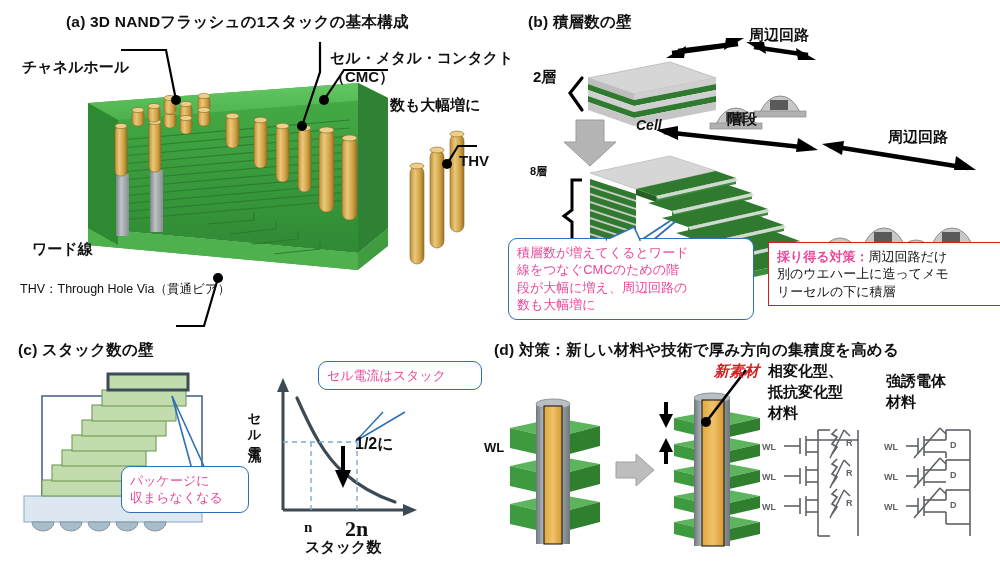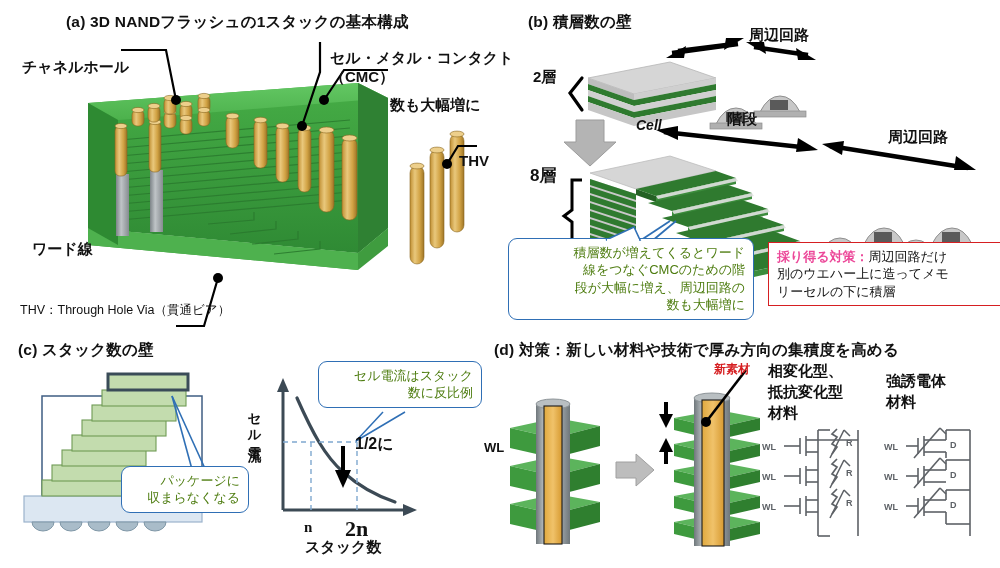--- a/index.html
+++ b/index.html
@@ -3,21 +3,21 @@
 <meta charset="utf-8">
 <style>
   html,body{margin:0;padding:0;background:#fff;}
   body{width:1000px;height:568px;position:relative;overflow:hidden;
        font-family:"Liberation Sans","DejaVu Sans",sans-serif;color:#111;}
   .abs{position:absolute;}
   .ttl{font-size:15.5px;font-weight:700;letter-spacing:.2px;white-space:nowrap;}
   .lbl{font-size:15px;font-weight:700;white-space:nowrap;line-height:1.25;}
   .note{font-size:12.5px;white-space:nowrap;}
   .callout{border:1.6px solid #2f6fb5;border-radius:9px;background:#fff;
-           font-size:13px;line-height:1.34;padding:5px 8px;color:#4d7c0f;font-weight:500;text-align:right;}
+           font-size:13px;line-height:1.34;padding:5px 8px;color:#ec4899;font-weight:500;}
   .redbox{border:1.8px solid #d61f22;background:#fff;font-size:13px;line-height:1.34;
           padding:5px 8px;font-weight:500;}
   .redbox .rh{color:#ec4899;font-weight:700;}
   svg{display:block;overflow:visible;}
 </style>
 </head>
 <body>
 
 <div class="abs ttl" style="left:18px;top:12px;margin-left:48px;">(a) 3D NANDフラッシュの1スタックの基本構成</div>
 
@@ -139,21 +139,21 @@
     <circle cx="160" cy="200" r="5"></circle>
   </g>
 </svg>
 
 <div class="abs lbl" style="left:22px;top:58px;">チャネルホール</div>
 <div class="abs lbl" style="left:330px;top:49px;">セル・メタル・コンタクト</div>
 <div class="abs lbl" style="left:330px;top:68px;">（CMC）</div>
 <div class="abs lbl" style="left:390px;top:96px;">数も大幅増に</div>
 <div class="abs lbl" style="left:437px;top:152px;padding-left:22px;">THV</div>
 <div class="abs lbl" style="left:32px;top:240px;">ワード線</div>
-<div class="abs note" style="left:20px;top:302px;">THV：Through Hole Via（貫通ビア）</div>
+<div class="abs note" style="left:20px;top:281px;">THV：Through Hole Via（貫通ビア）</div>
 
 <div class="abs ttl" style="left:528px;top:12px;">(b) 積層数の壁</div>
 
 <svg class="abs" width="480" height="250" style="left:520px;top:38px;">
   <defs>
     <linearGradient id="slabGreen" x1="0" y1="0" x2="1" y2="0">
       <stop offset="0" stop-color="#3d7f3d"></stop>
         <stop offset="1" stop-color="#2c652c"></stop>
     </linearGradient>
   </defs>
@@ -281,21 +281,21 @@
   <polygon points="302,106 324,103 322,117" fill="#000"></polygon>
   <polygon points="456,132 434,132 436,118" fill="#000"></polygon>
 
   <g stroke="#2f6fb5" stroke-width="1.8" fill="none">
     <path d="M36,258 L150,183"></path>
     <path d="M66,258 L156,183"></path>
   </g>
 </svg>
 
 <div class="abs lbl" style="left:533px;top:68px;font-size:15px;">2層</div>
-<div class="abs lbl" style="left:530px;top:165px;font-size:17px;">8層</div>
+<div class="abs lbl" style="left:530px;top:165px;font-size:11px;">8層</div>
 <div class="abs lbl" style="left:636px;top:117px;font-size:14px;font-style:italic;">Cell</div>
 <div class="abs lbl" style="left:749px;top:26px;">周辺回路</div>
 <div class="abs lbl" style="left:727px;top:110px;">階段</div>
 <div class="abs lbl" style="left:888px;top:128px;">周辺回路</div>
 
 <div class="abs callout" style="left:508px;top:238px;width:228px;">
   <div>積層数が増えてくるとワード</div>
   <div>線をつなぐCMCのための階</div>
   <div>段が大幅に増え、周辺回路の</div>
   <div>数も大幅増に</div>
@@ -377,21 +377,20 @@
 
 <div class="abs" style="left:245px;top:404px;font-size:13.5px;font-weight:700;writing-mode:vertical-rl;letter-spacing:1px;">セル電流</div>
 <div class="abs lbl" style="left:304px;top:518px;font-family:'Liberation Serif',serif;font-size:15px;">n</div>
 <div class="abs lbl" style="left:345px;top:515px;font-family:'Liberation Serif',serif;font-size:22px;">2n</div>
 <div class="abs lbl" style="left:305px;top:538px;">スタック数</div>
 
 <div class="abs lbl" style="left:355px;top:434px;font-size:16px;">1/2に</div>
 
 <div class="abs callout" style="left:318px;top:361px;width:146px;">
   <div>セル電流はスタック</div>
-  <div>数に反比例</div>
 </div>
 
 <div class="abs ttl" style="left:494px;top:340px;">(d) 対策：新しい材料や技術で厚み方向の集積度を高める</div>
 
 <svg class="abs" width="330" height="160" style="left:478px;top:392px;">
   <defs>
     <linearGradient id="pillarGray" x1="0" y1="0" x2="1" y2="0">
       <stop offset="0" stop-color="#6f777b"></stop>
         <stop offset=".3" stop-color="#cdd2d5"></stop>
       <stop offset=".75" stop-color="#9aa1a5"></stop>
@@ -461,21 +460,21 @@
     <polygon points="188,46 181,60 195,60"></polygon>
   </g>
 
   <g stroke="#000" stroke-width="2.6" fill="none">
     <path d="M268,-22 L228,30"></path>
   </g>
   <circle cx="228" cy="30" r="5" fill="#000"></circle>
 </svg>
 
 <div class="abs lbl" style="left:484px;top:440px;font-size:13px;">WL</div>
-<div class="abs lbl" style="left:714px;top:362px;color:#d61f22;font-size:12px;">新素材</div>
+<div class="abs lbl" style="left:714px;top:362px;color:#d61f22;font-size:15px;font-style:italic;">新素材</div>
 
 <div class="abs lbl" style="left:768px;top:362px;">相変化型、</div>
 <div class="abs lbl" style="left:768px;top:383px;">抵抗変化型</div>
 <div class="abs lbl" style="left:768px;top:404px;">材料</div>
 <div class="abs lbl" style="left:886px;top:372px;">強誘電体</div>
 <div class="abs lbl" style="left:886px;top:393px;">材料</div>
 
 <svg class="abs" width="130" height="118" style="left:762px;top:424px;">
   <g stroke="#5d6166" stroke-width="1.6" fill="none">
 

